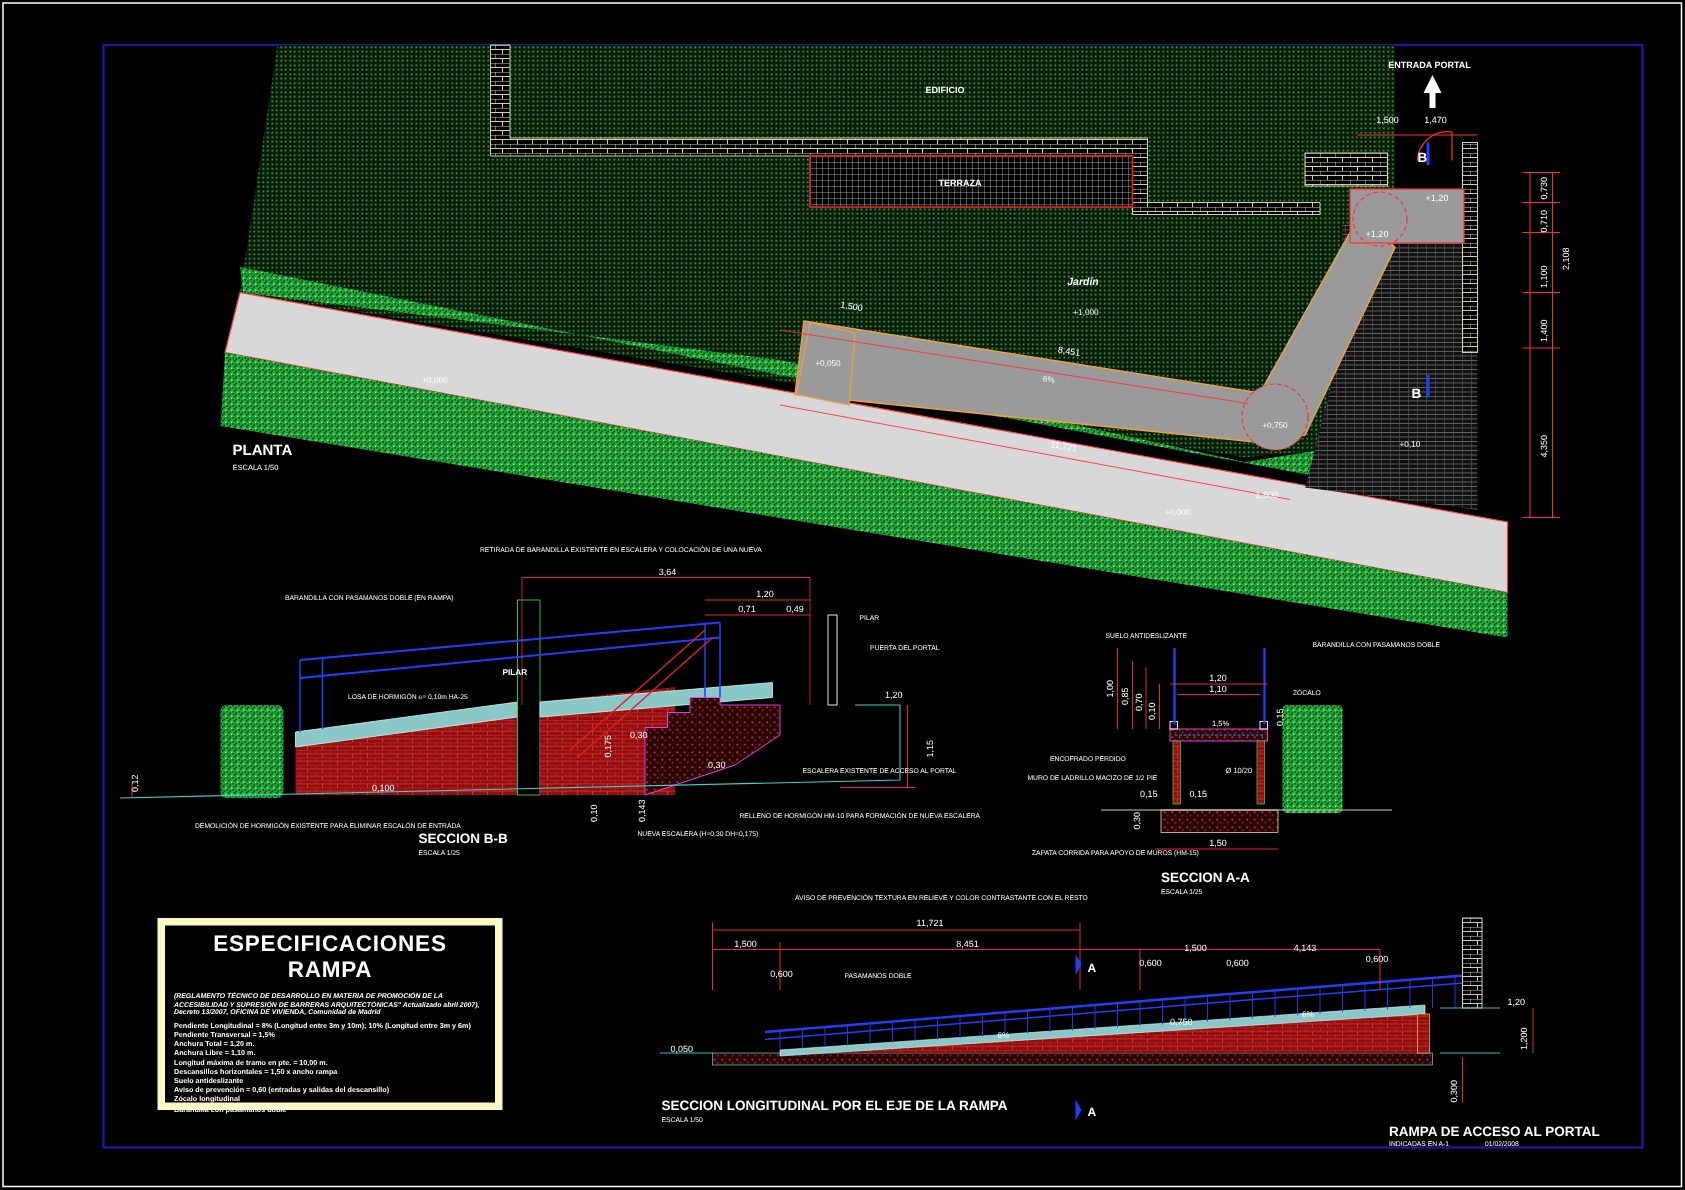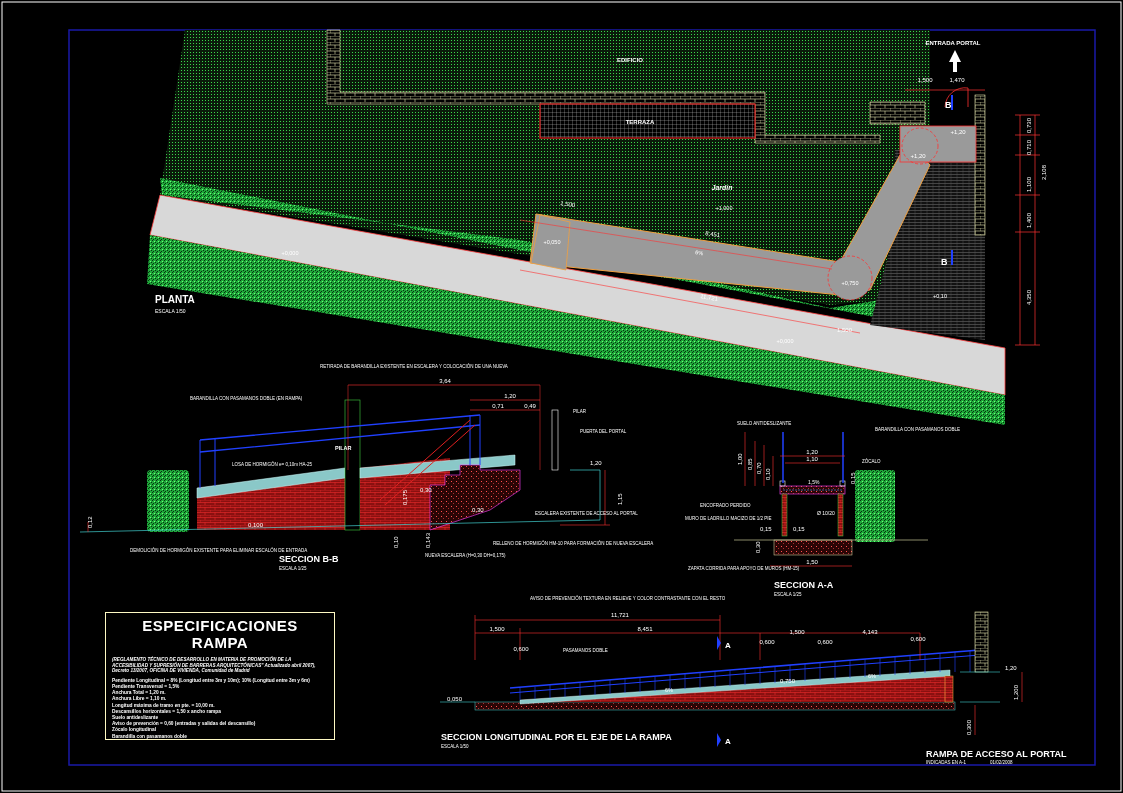--- a/index.html
+++ b/index.html
@@ -1,21 +1,21 @@
 <!DOCTYPE html>
 <html><head>
 <meta charset="utf-8">
 <style>
   html, body { margin: 0; padding: 0; background: #000; }
   body { width: 1123px; height: 793px; overflow: hidden; position: relative; font-family: "Liberation Sans", sans-serif; }
   svg { position: absolute; left: 0; top: 0; }
   .t { fill: #fff; font-family: "Liberation Sans", sans-serif; font-weight: bold; }
   .tn { fill: #fff; font-family: "Liberation Sans", sans-serif; }
   .dim { fill: #fff; font-family: "Liberation Sans", sans-serif; font-size: 6px; }
-  .spec-box { position: absolute; left: 105px; top: 612px; width: 230px; height: 128px; border: 1px solid #fef9c3; box-sizing: border-box; color: #fff; padding: 4px 6px; }
+  .spec-box { position: absolute; left: 105px; top: 612px; width: 230px; height: 128px; border: 5px solid #fef9c3; box-sizing: border-box; color: #fff; padding: 4px 6px; }
   .spec-title { font-size: 15px; font-weight: bold; text-align: center; letter-spacing: 0.5px; margin-bottom: 6px; }
   .spec-ref { font-size: 4.6px; font-weight: bold; font-style: italic; line-height: 5.6px; margin-bottom: 4px; }
   .spec-line { font-size: 4.8px; font-weight: bold; line-height: 6.2px; white-space: nowrap; }
 </style>
 </head>
 <body>
 
 <svg width="1123" height="793" viewBox="0 0 1123 793">
   <defs>
     <pattern id="dots" width="3" height="3" patternUnits="userSpaceOnUse">

